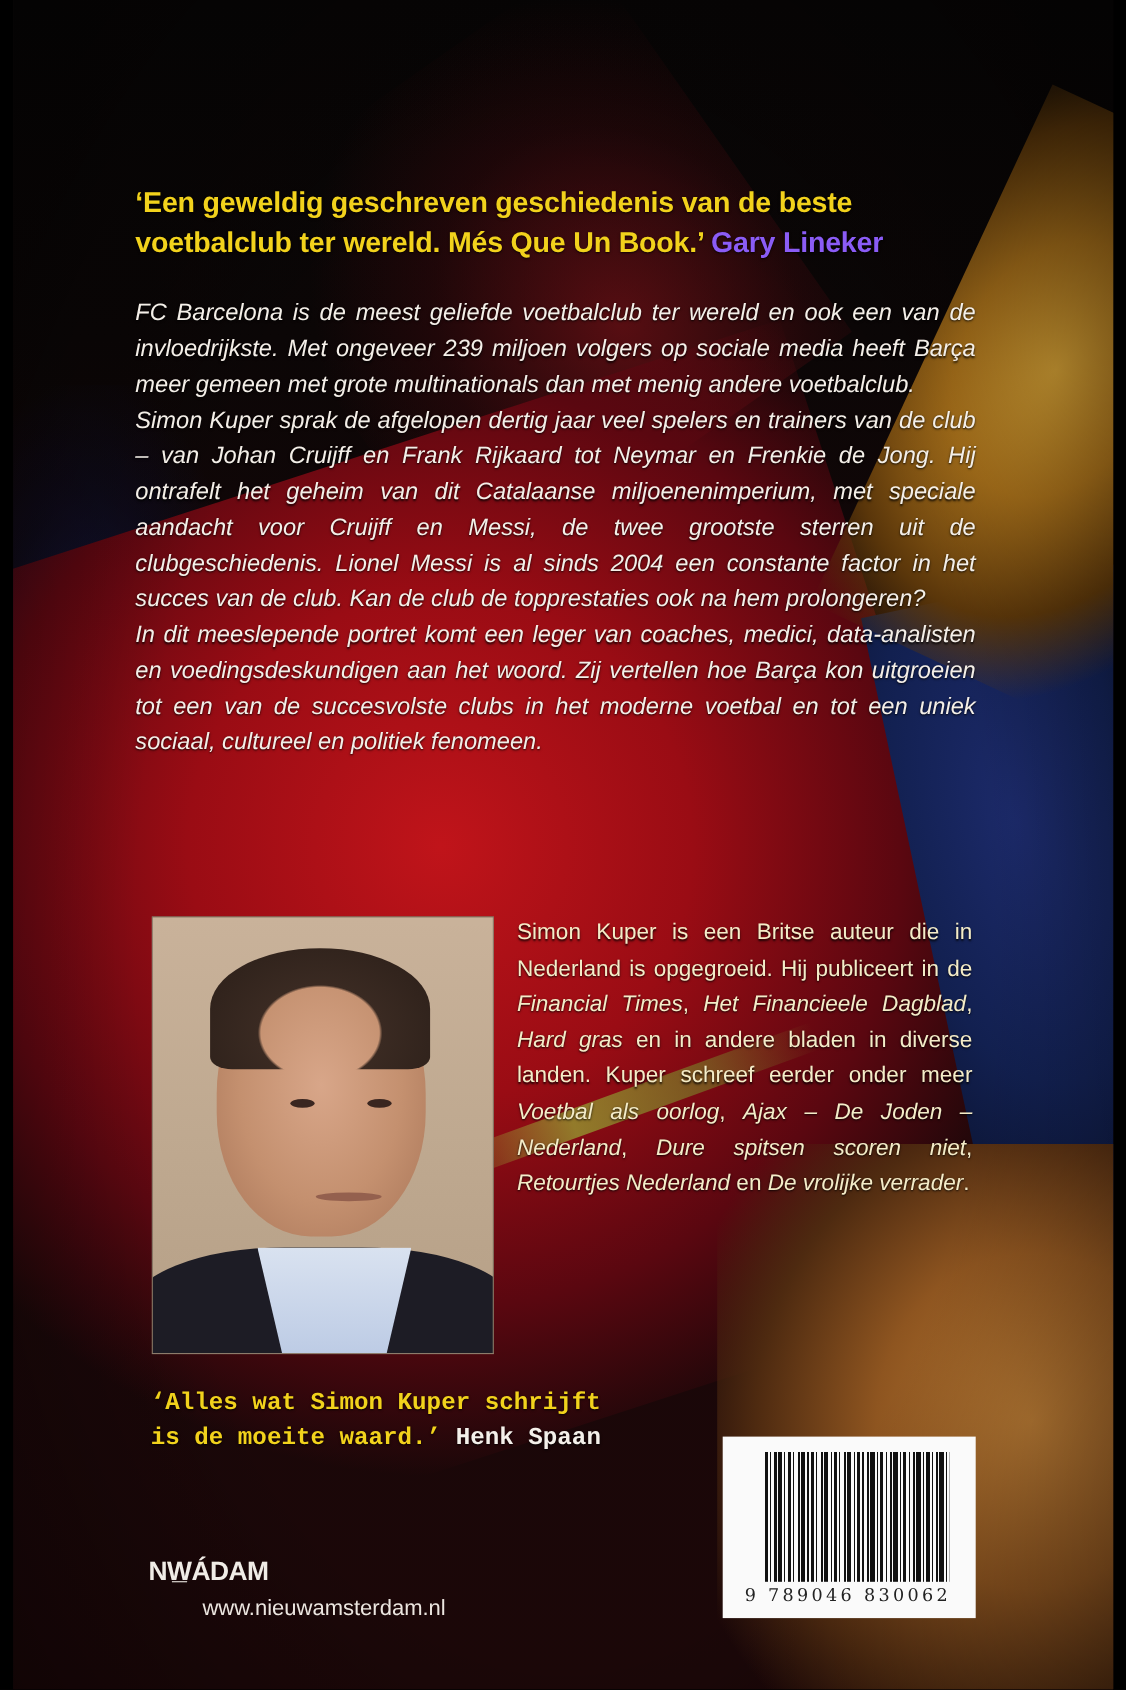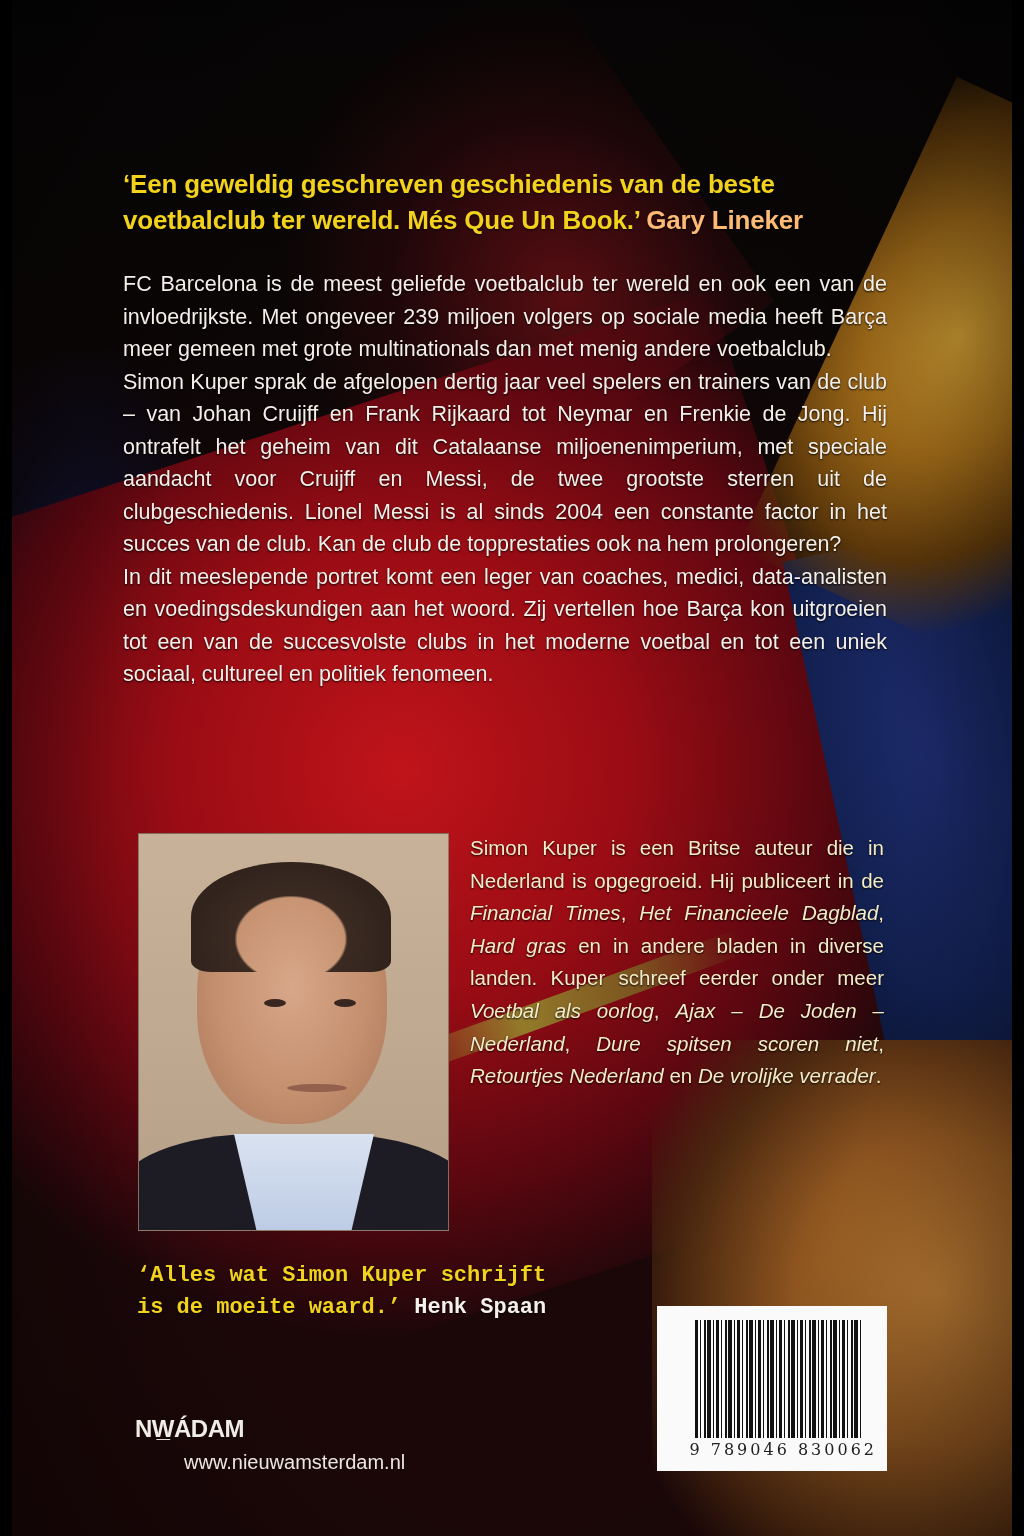--- a/index.html
+++ b/index.html
@@ -44,26 +44,26 @@
     background:linear-gradient(90deg, rgba(130,140,40,0) 0%, rgba(150,160,50,0.75) 35%, rgba(120,130,40,0.6) 70%, rgba(0,0,0,0) 100%);
     transform:rotate(-20deg);
   }
   .bg .vignette { position:absolute; inset:0; background:radial-gradient(ellipse at 50% 55%, rgba(0,0,0,0) 55%, rgba(0,0,0,0.45) 100%); }
 
   .txt { position:absolute; font-family:"Liberation Sans", sans-serif; }
   .quote-top {
     left:123px; top:166px; width:760px; color:#f2d21c; font-size:26px; line-height:36px;
     font-weight:bold; letter-spacing:-0.2px; text-shadow:0 1px 2px rgba(0,0,0,0.8);
   }
-  .quote-top .author { color:#fdba74; }
+  .quote-top .author { color:#8b5cf6; }
   .blurb {
     left:123px; top:268px; width:764px; color:#f4efe8; font-size:21.5px; line-height:32.5px;
     text-align:justify; text-shadow:0 1px 2px rgba(0,0,0,0.9);
   }
-  .blurb p { margin:0; }
+  .blurb p { margin:0;font-style:italic; }
   .photo {
     position:absolute; left:138px; top:833px; width:309px; height:396px;
     background:linear-gradient(180deg,#c9b29a 0%,#bea88f 55%,#b59f86 100%);
     overflow:hidden; border:1px solid rgba(0,0,0,0.3);
   }
   .photo .head {
     position:absolute; left:58px; top:40px; width:190px; height:250px; border-radius:48% 48% 45% 45%;
     background:radial-gradient(ellipse at 50% 45%, #d8a689 0%, #c4906f 55%, #a87558 100%);
   }
   .photo .hair {
@@ -101,21 +101,21 @@
   }
   .barcode .bars {
     position:absolute; left:38px; top:14px; width:168px; height:118px;
     background:repeating-linear-gradient(90deg,
       #111 0px,#111 3px,#fafafa 3px,#fafafa 5px,#111 5px,#111 6px,#fafafa 6px,#fafafa 9px,
       #111 9px,#111 11px,#fafafa 11px,#fafafa 12px,#111 12px,#111 16px,#fafafa 16px,#fafafa 18px,
       #111 18px,#111 19px,#fafafa 19px,#fafafa 21px);
   }
   .barcode .digits {
     position:absolute; left:20px; top:134px; width:200px; font-family:"DejaVu Serif", serif;
-    font-size:16px; letter-spacing:3px; color:#222;text-align:right;
+    font-size:16px; letter-spacing:3px; color:#222;
   }
 </style>
 </head>
 <body>
 
 <div class="cover">
   <div class="bg">
     <div class="dark"></div>
     <div class="red2"></div>
     <div class="blue2"></div>

